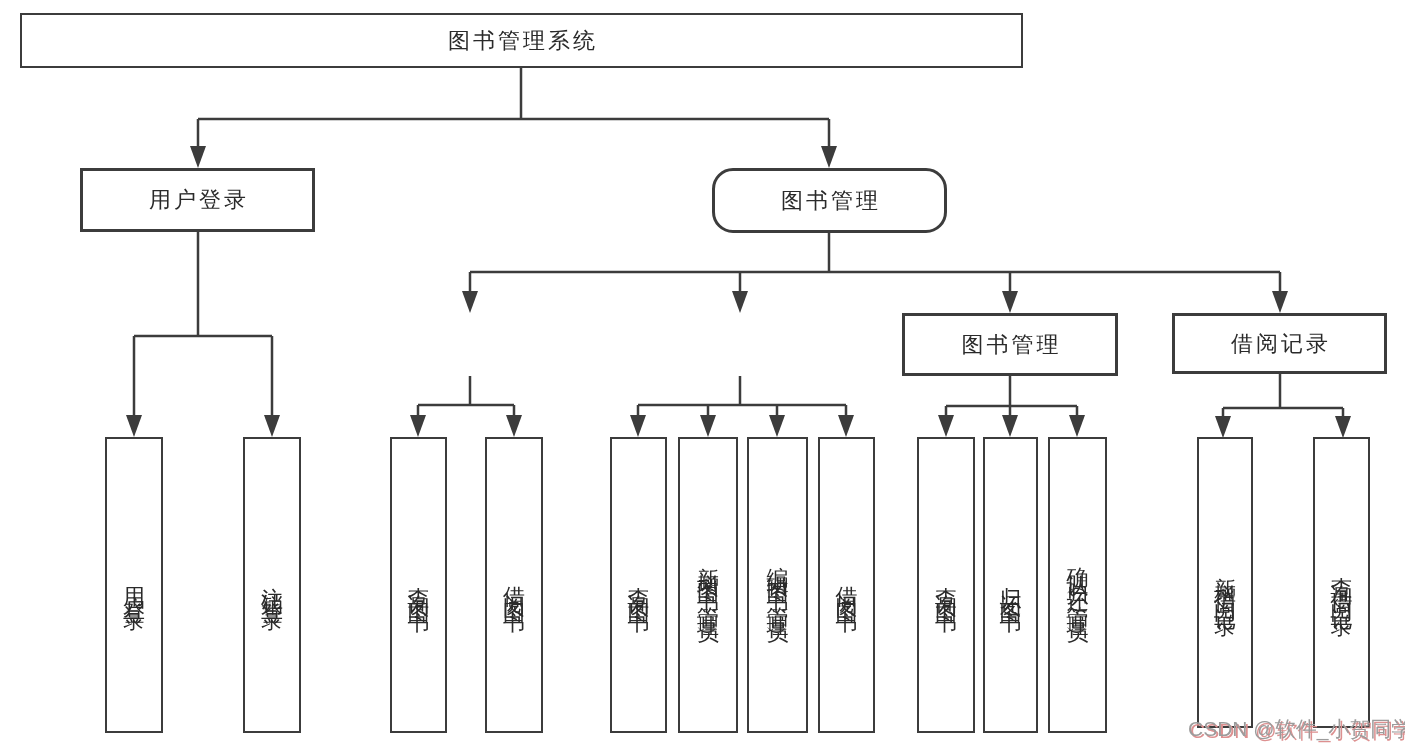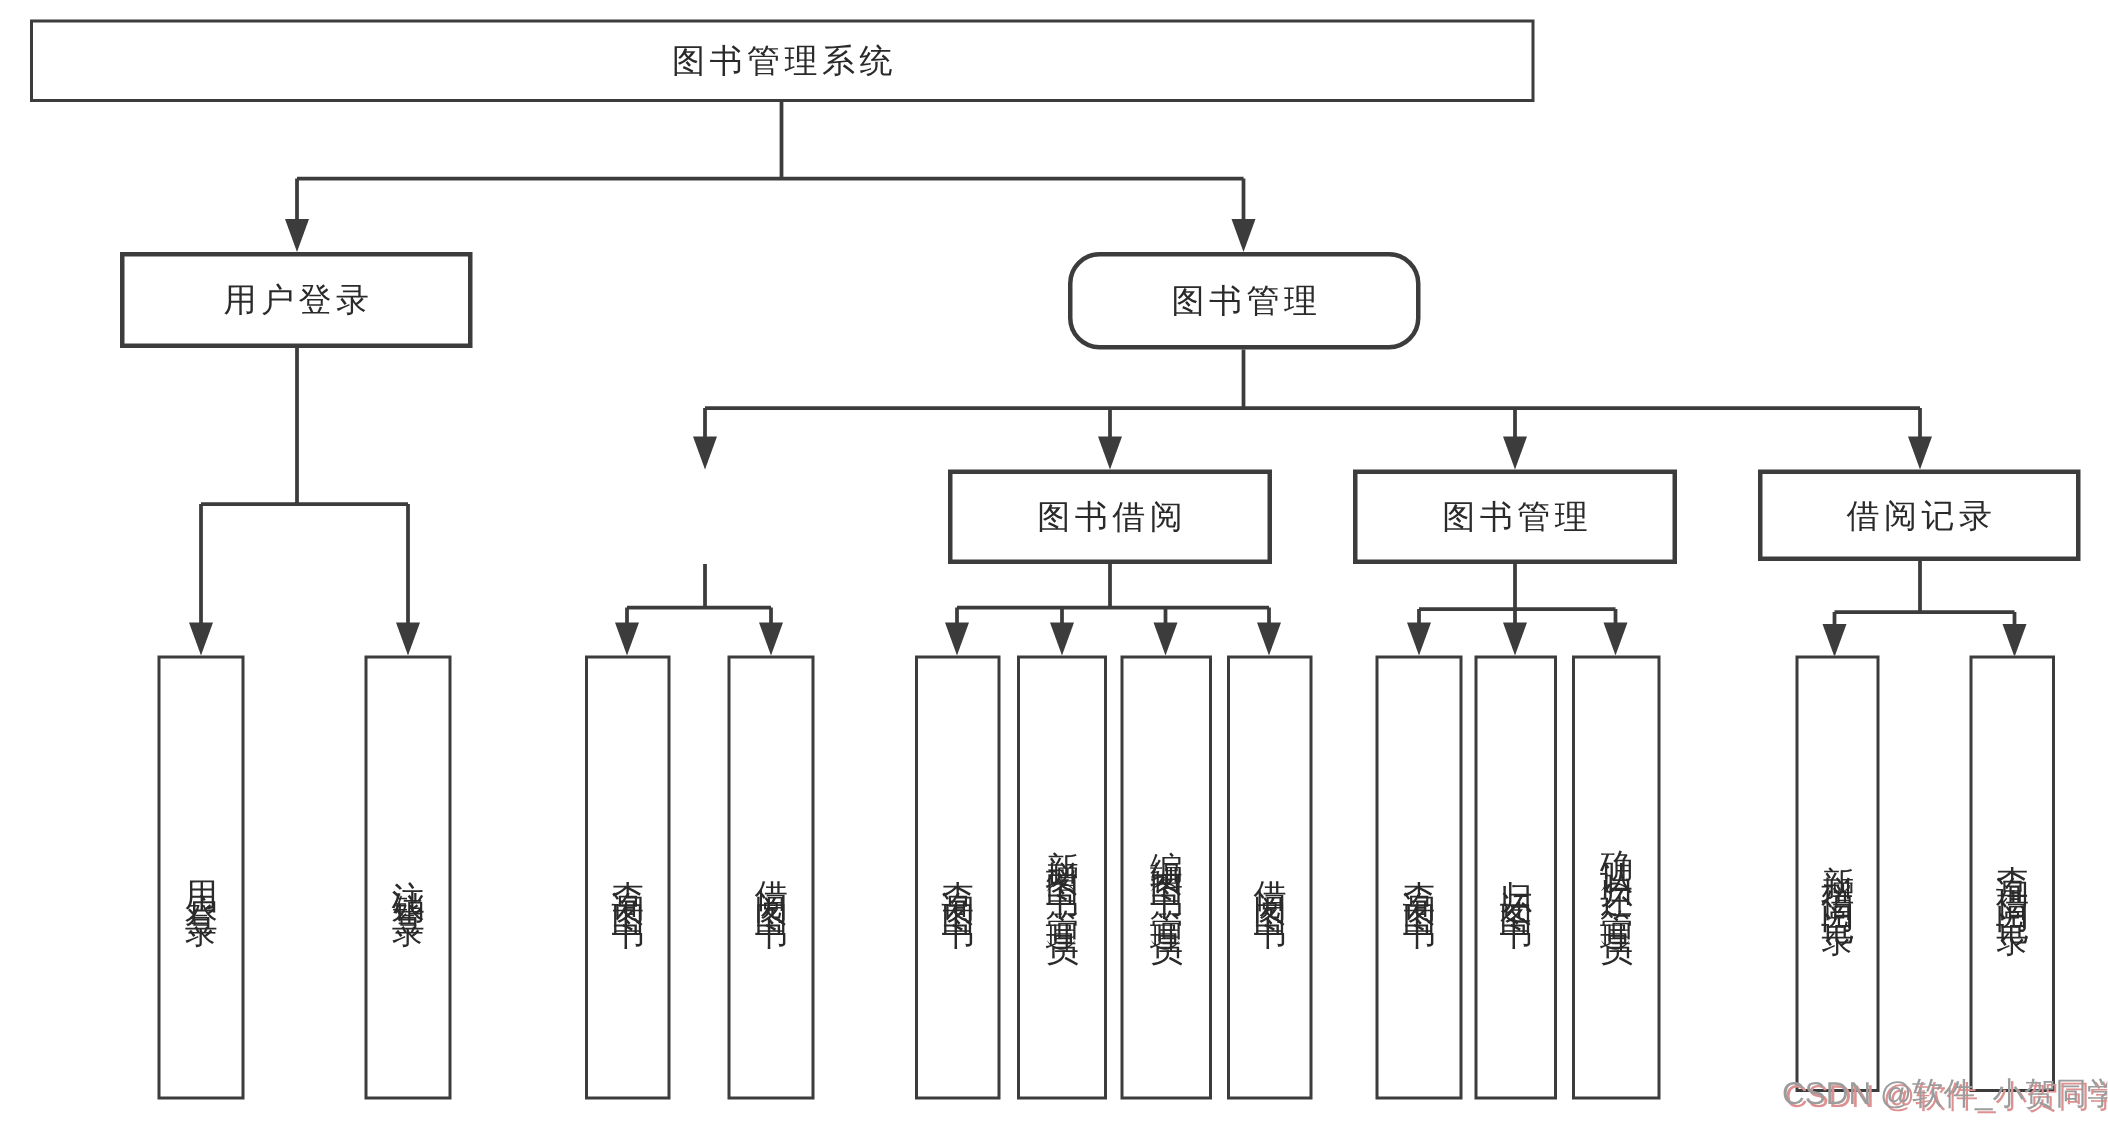--- a/index.html
+++ b/index.html
@@ -89,23 +89,20 @@
     <span class="lbl h">图书管理系统</span>
   </div>
 
   <div class="box b3" style="left:80px;top:168px;width:235px;height:64px;">
     <span class="lbl h">用户登录</span>
   </div>
   <div class="box b3" style="left:712px;top:168px;width:235px;height:65px;border-radius:21px;">
     <span class="lbl h">图书管理</span>
   </div>
 
-  <div class="box b3" style="left:632px;top:313px;width:216px;height:63px;">
-    <span class="lbl h">图书借阅</span>
-  </div>
   <div class="box b3" style="left:902px;top:313px;width:216px;height:63px;">
     <span class="lbl h">图书管理</span>
   </div>
   <div class="box b3" style="left:1172px;top:313px;width:215px;height:61px;">
     <span class="lbl h">借阅记录</span>
   </div>
 
   <div class="box" style="left:105px;top:437px;width:58px;height:296px;">
     <span class="lbl v">用户登录</span>
   </div>

